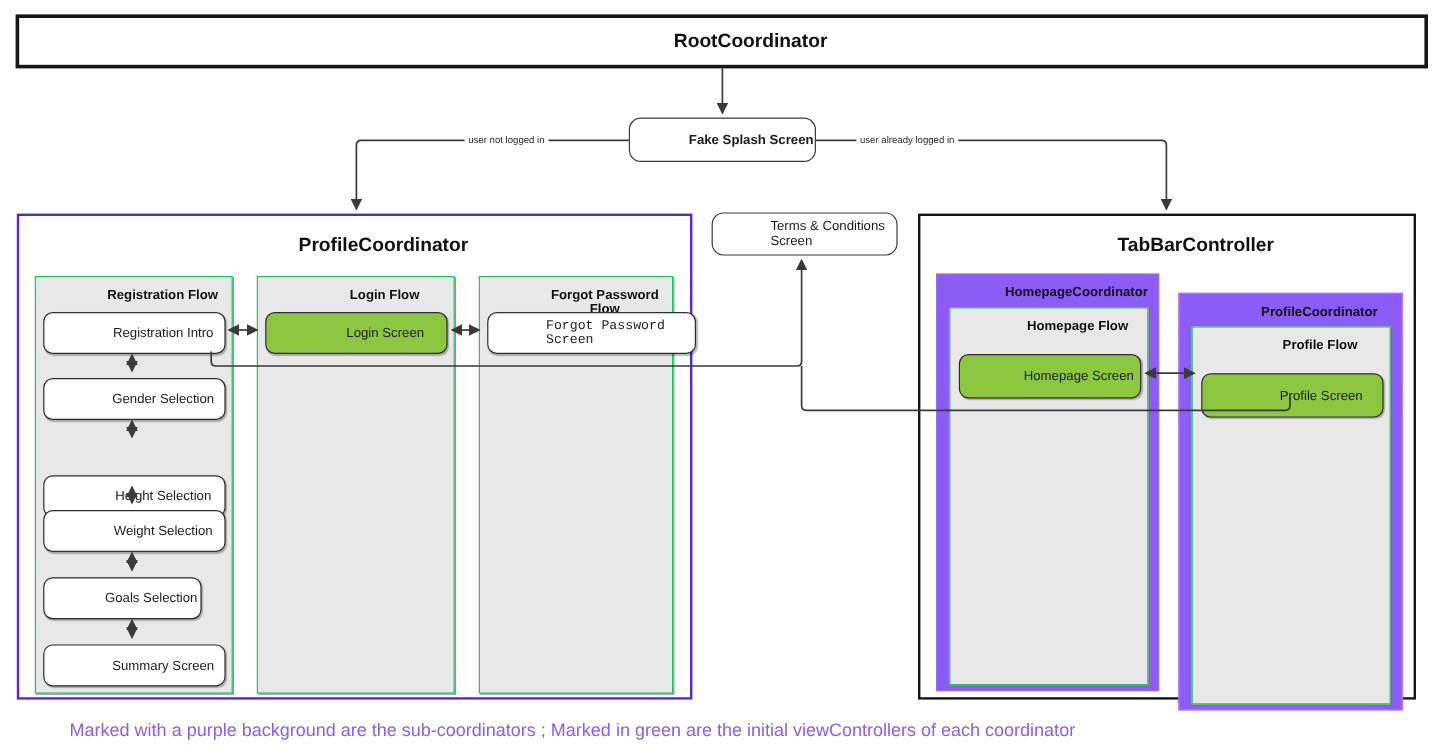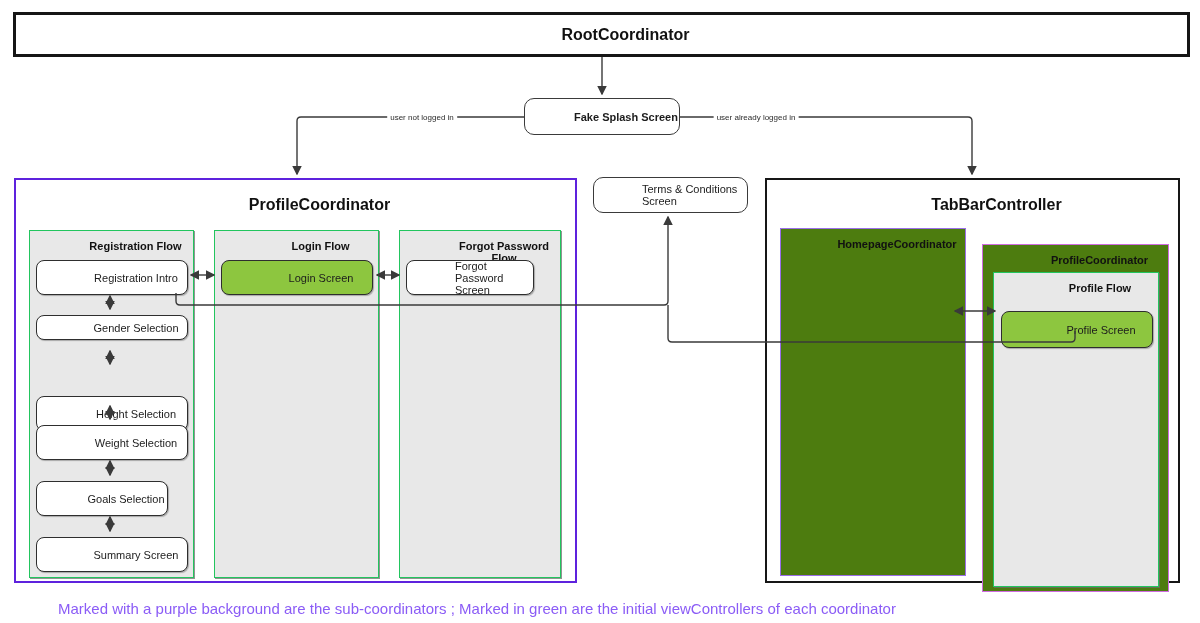--- a/index.html
+++ b/index.html
@@ -5,21 +5,21 @@
   html,body{margin:0;padding:0;background:#ffffff;}
   .canvas{
     position:relative;width:1200px;height:623px;background:#ffffff;
     font-family:"Liberation Sans",sans-serif;overflow:hidden;
   }
   .abs{position:absolute;box-sizing:border-box;padding-left:48px;}
   
   .frame{border:3px solid #161616;background:#ffffff;}
   .frame-title{font-weight:bold;font-size:16px;color:#111;text-align:center;}
   .coord{border:2px solid var(--purple_deep);background:#ffffff;}
-  .subcoord{border:1.6px solid var(--purple_light);background:#4d7c0f;}
+  .subcoord{border:1.6px solid var(--purple_light);background:#8b5cf6;}
   .subcoord.magenta{border-color:var(--magenta);}
   .coord-title{font-weight:bold;font-size:16px;color:#111;text-align:center;margin-top:16px;}
   .subcoord-title{font-weight:bold;font-size:11px;color:#111;text-align:center;margin-top:9px;}
   
   .flow-col{
     background:var(--gray_fill);border:1px solid #22c55e;
     box-shadow:1px 1px 0 rgba(110,110,110,.75);
   }
   .flow-header{font-weight:bold;font-size:11px;color:#111;text-align:center;margin-top:9px;}
   
@@ -61,21 +61,21 @@
   </div>
 
   <div class="abs coord" style="left:14px;top:178px;width:563px;height:405px;">
     <div class="coord-title">ProfileCoordinator</div>
 
     <div class="abs flow-col" style="left:13px;top:50px;width:165px;height:348px;">
       <div class="flow-header">Registration Flow</div>
       <div class="abs screen" style="left:6px;top:29px;width:152px;height:35px;">
         <span>Registration Intro</span>
       </div>
-      <div class="abs screen" style="left:6px;top:84px;width:152px;height:25px;">
+      <div class="abs screen" style="left:6px;top:84px;width:152px;height:35px;">
         <span>Gender Selection</span>
       </div>
       <div class="abs screen" style="left:6px;top:139px;width:152px;height:35px;margin-top:26px;">
         <span>Height Selection</span>
       </div>
       <div class="abs screen" style="left:6px;top:194px;width:152px;height:35px;">
         <span>Weight Selection</span>
       </div>
       <div class="abs screen" style="left:6px;top:250px;width:132px;height:35px;">
         <span>Goals Selection</span>
@@ -87,31 +87,37 @@
 
     <div class="abs flow-col" style="left:198px;top:50px;width:165px;height:348px;">
       <div class="flow-header">Login Flow</div>
       <div class="abs screen green" style="left:6px;top:29px;width:152px;height:35px;">
         <span>Login Screen</span>
       </div>
     </div>
 
     <div class="abs flow-col" style="left:383px;top:50px;width:162px;height:348px;">
       <div class="flow-header">Forgot Password Flow</div>
-      <div class="abs screen" style="left:6px;top:29px;width:128px;height:35px;">
+      <div class="abs screen" style="left:6px;top:29px;width:174px;height:35px;font-family:Liberation Mono, monospace;">
         <span>Forgot Password Screen</span>
       </div>
     </div>
   </div>
 
   <div class="abs frame" style="left:765px;top:178px;width:415px;height:405px;border-width:2.5px;">
     <div class="coord-title">TabBarController</div>
 
     <div class="abs subcoord" style="left:13px;top:48px;width:186px;height:348px;">
       <div class="subcoord-title">HomepageCoordinator</div>
+      <div class="abs flow-col" style="left:10px;top:27px;width:166px;height:315px;">
+        <div class="flow-header">Homepage Flow</div>
+        <div class="abs screen green" style="left:7px;top:38px;width:152px;height:37px;">
+          <span>Homepage Screen</span>
+        </div>
+      </div>
     </div>
 
     <div class="abs subcoord magenta" style="left:215px;top:48px;width:187px;height:348px;margin-top:16px;">
       <div class="subcoord-title">ProfileCoordinator</div>
       <div class="abs flow-col" style="left:10px;top:27px;width:166px;height:315px;">
         <div class="flow-header">Profile Flow</div>
         <div class="abs screen green" style="left:7px;top:38px;width:152px;height:37px;">
           <span>Profile Screen</span>
         </div>
       </div>

